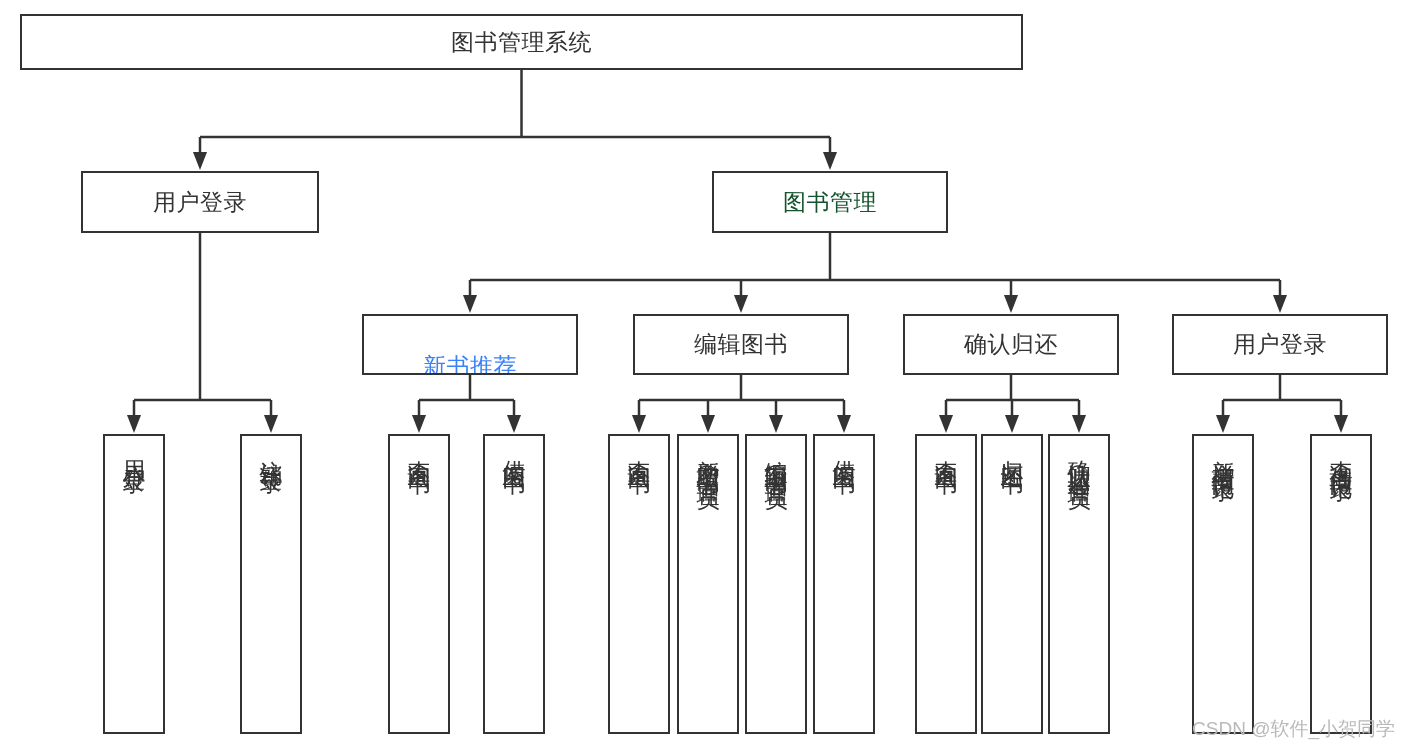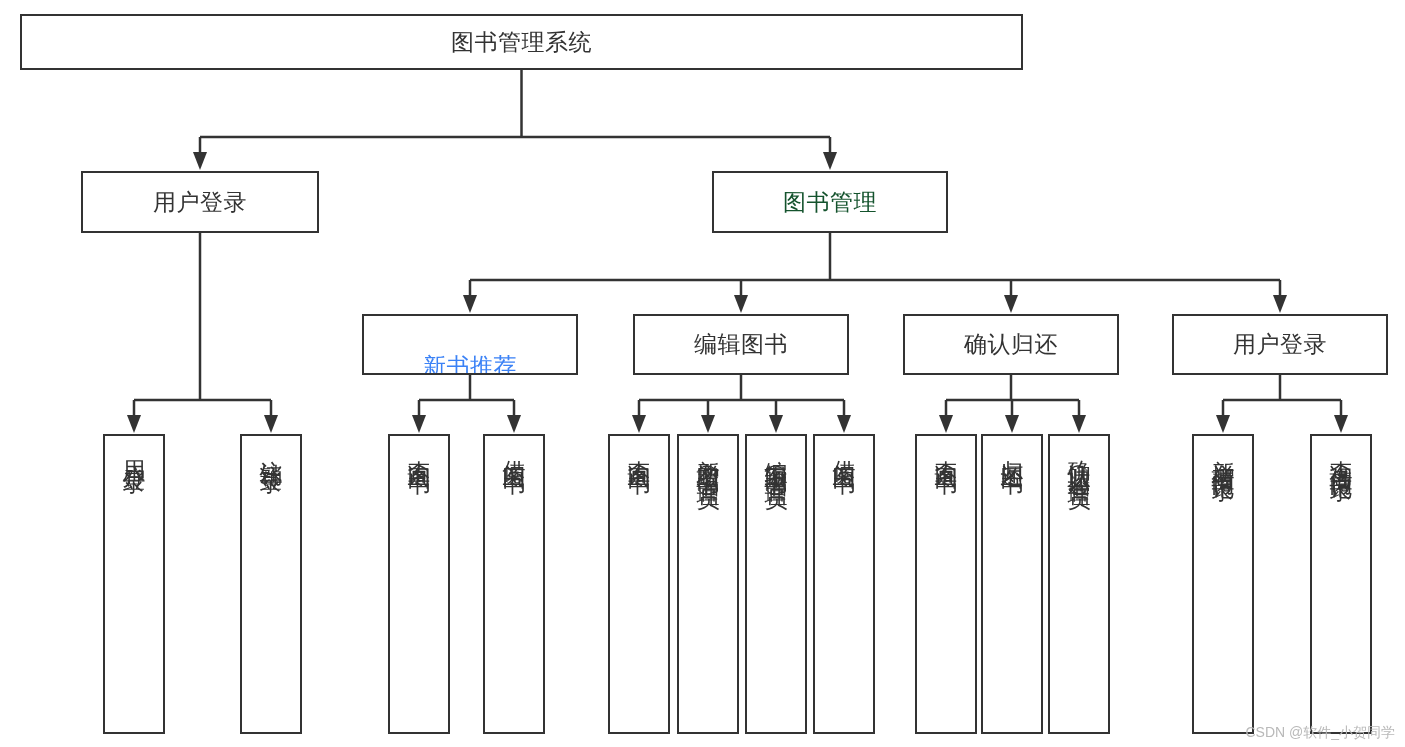--- a/index.html
+++ b/index.html
@@ -57,21 +57,21 @@
     left: 0;
     top: 0;
     width: 1405px;
     height: 747px;
     pointer-events: none;
   }
   .watermark {
     position: absolute;
     right: 10px;
     bottom: 5px;
-    font-size: 14px;
+    font-size: 19px;
     color: #b9b9b9;
     white-space: nowrap;
     pointer-events: none;
   }
 </style>
 </head>
 <body>
 
 <div id="diagram-root">
   <svg class="connectors" id="connector-layer" viewBox="0 0 1405 747" xmlns="http://www.w3.org/2000/svg">

